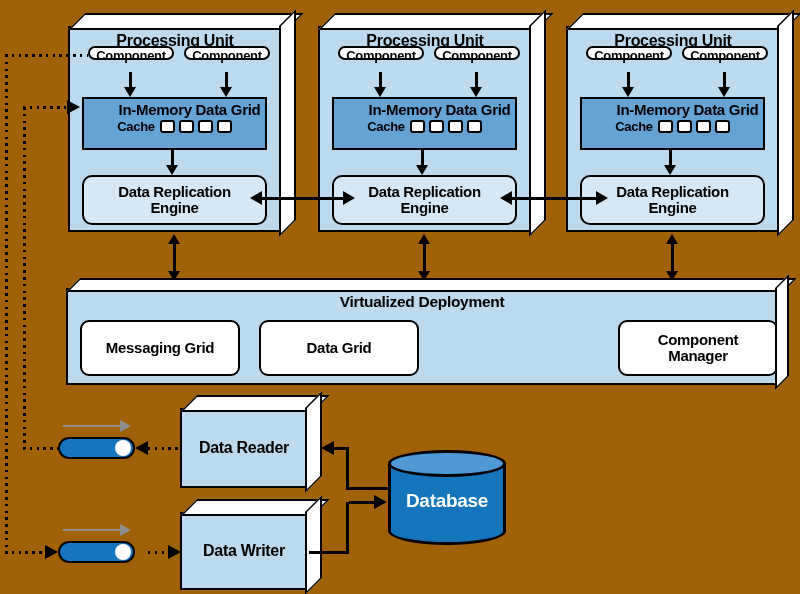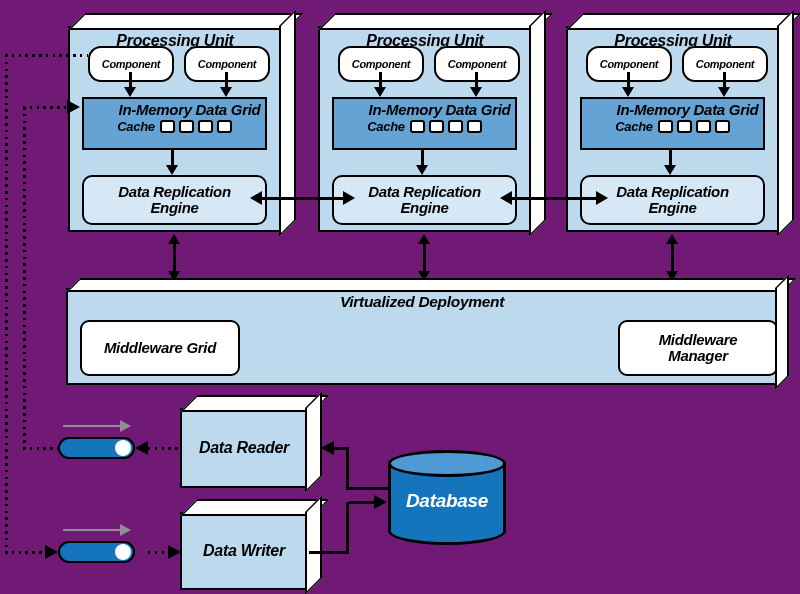--- a/index.html
+++ b/index.html
@@ -1,34 +1,34 @@
 <!DOCTYPE html>
 <html style="--unit-bg: #bcd9ee; --grid-bg: #64a3d3; --engine-bg: #d6e8f6; --db-body: #1474bc; --db-top: #4f9ad6; --pipe-fill: #1474bc; --arrow-gray: #8f8f8f;"><head>
 <meta charset="utf-8">
 <style>
   html,body{margin:0;padding:0;background:#fff;}
-  #stage{position:relative;width:800px;height:594px;background:#701a75;overflow:hidden;
-         font-family:"Liberation Sans","DejaVu Sans",sans-serif;color:#000;font-style:italic;}
+  #stage{position:relative;width:800px;height:594px;background:#a16207;overflow:hidden;
+         font-family:"Liberation Sans","DejaVu Sans",sans-serif;color:#000;}
   #stage *{box-sizing:border-box;}
   .txt{font-weight:bold;letter-spacing:-0.3px;}
 
   
   .b3d{position:absolute;border:2.5px solid #000;background:var(--unit-bg,#bcd9ee);}
   .b3d::before{content:'';position:absolute;left:-2.5px;top:-15.5px;width:calc(100% + 5px);height:13px;
     background:#fff;border:2.5px solid #000;transform:skewX(-45deg);transform-origin:bottom left;}
   .b3d::after{content:'';position:absolute;top:-2.5px;right:-15.5px;width:13px;height:calc(100% + 5px);
     background:#fff;border:2.5px solid #000;transform:skewY(-45deg);transform-origin:top left;}
   .b3d.d10::before{top:-12.5px;height:10px;}
   .b3d.d10::after{right:-12.5px;width:10px;}
 
   .unit{width:214px;height:206px;top:26px;}
   .u-title{position:absolute;top:4px;left:0;width:100%;text-align:center;font-size:16px;}
 
-  .comp{position:absolute;top:18px;width:86px;height:36px;background:#fff;border:2.5px solid #000;
-        border-radius:13px;display:flex;align-items:center;justify-content:center;font-size:11px;}
+  .comp{position:absolute;top:18px;width:86px;height:14px;background:#fff;border:2.5px solid #000;
+        border-radius:13px;display:flex;justify-content:center;font-size:13px;}
   .c1{left:18px;} .c2{left:114px;}
 
   .imdg{position:absolute;left:12px;top:69px;width:185px;height:53px;background:var(--grid-bg,#64a3d3);
         border:2.5px solid #000;text-align:center;}
   .imdg-title{font-size:15px;margin-top:2px;padding-left:30px;}
   .cache-row{display:flex;align-items:center;justify-content:center;gap:5px;margin-top:1px;}
   .cache-row .lbl{font-size:13px;}
   .slots{display:flex;gap:4px;}
   .slots i{display:block;width:15px;height:13px;background:#fff;border:2px solid #000;border-radius:3px;}
 
@@ -223,24 +223,27 @@
     </div>
   <div class="dvarr" style="left:666px;top:234px;height:47px">
       <i class="hu"></i>
       <i class="sh"></i>
       <i class="hd"></i>
     </div>
 
   <div class="b3d d10 mid">
     <div class="mid-title txt">Virtualized Deployment</div>
     <div class="mod txt" style="left:12px">
-        <span>Middleware Grid</span>
+        <span>Messaging Grid</span>
+      </div>
+    <div class="mod txt" style="left:191px">
+        <span>Data Grid</span>
       </div>
     <div class="mod txt" style="left:550px">
-        <span>Middleware Manager</span>
+        <span>Component Manager</span>
       </div>
   </div>
 
   <div class="dotv" style="left:5px;top:55px;height:498px"></div>
   <div class="dotv" style="left:23px;top:107px;height:342px"></div>
   <div class="doth" style="left:5px;top:54px;width:83px"></div>
   <div class="doth" style="left:23px;top:106px;width:45px"></div>
   <div class="tri-r" style="left:67px;top:100px"></div>
   <div class="doth" style="left:23px;top:447px;width:35px"></div>
   <div class="tri-l" style="left:135px;top:441px"></div>

